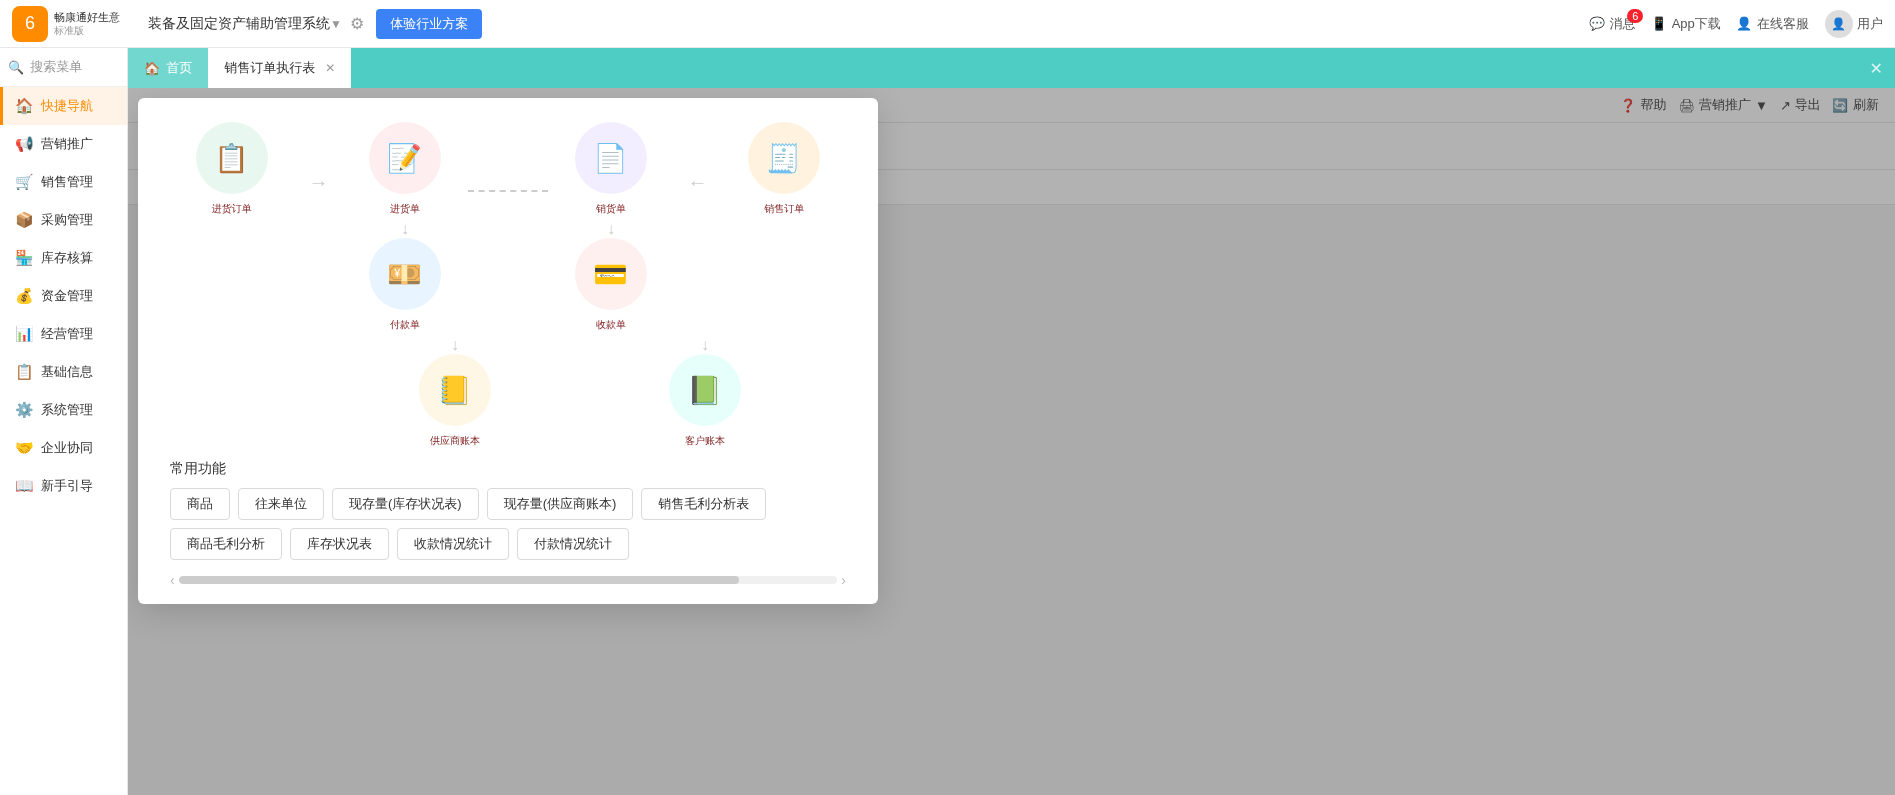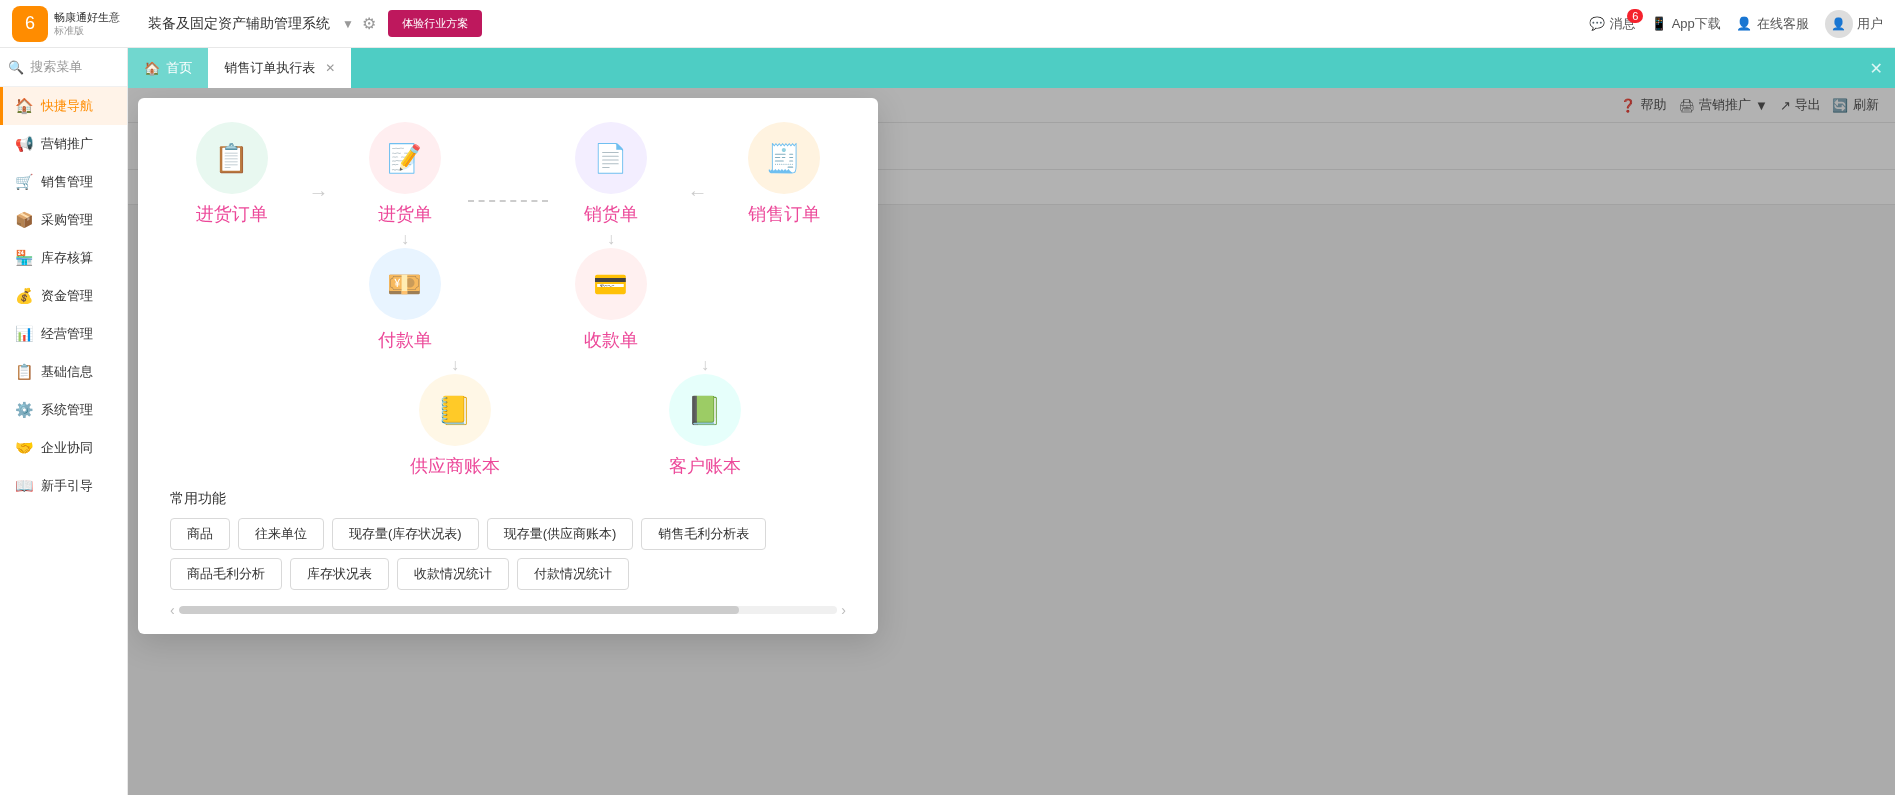--- a/index.html
+++ b/index.html
@@ -12,24 +12,24 @@
     .sidebar { width: 128px; background: #fff; display: flex; flex-direction: column; border-right: 1px solid #e8e8e8; flex-shrink: 0; }
     .content-area { flex: 1; display: flex; flex-direction: column; overflow: hidden; }
     .tab-bar { background: #4ecdc4; display: flex; align-items: center; height: 40px; flex-shrink: 0; }
     .page-content { flex: 1; background: #f5f5f5; overflow: hidden; position: relative; }
 
     
     .logo-area { display: flex; align-items: center; width: 128px; flex-shrink: 0; }
     .logo-icon { width: 36px; height: 36px; background: #ff8c00; border-radius: 8px; display: flex; align-items: center; justify-content: center; color: white; font-size: 18px; margin-right: 6px; }
     .logo-text { font-size: 11px; color: #333; line-height: 1.3; }
     .system-name { display: flex; align-items: center; margin-left: 8px; font-size: 14px; color: #333; font-weight: 500; }
-    .system-name-text { margin-right: 12px; font-family: Liberation Mono, monospace; }
+    .system-name-text { margin-right: 0; font-family: Liberation Mono, monospace; }
     .dropdown-icon { color: #999; font-size: 12px; }
     .settings-icon { margin-left: 8px; color: #999; font-size: 16px; cursor: pointer; }
-    .trial-btn { margin-left: 12px; background: #be185d; color: white; border: none; padding: 6px 14px; border-radius: 4px; cursor: pointer; font-size: 11px; }
+    .trial-btn { margin-left: 12px; background: #3b82f6; color: white; border: none; padding: 6px 14px; border-radius: 4px; cursor: pointer; font-size: 13px; }
     .top-right { margin-left: auto; display: flex; align-items: center; gap: 16px; }
     .top-right-item { display: flex; align-items: center; gap: 4px; color: #555; font-size: 13px; cursor: pointer; position: relative; }
     .badge { background: #f5222d; color: white; border-radius: 10px; padding: 1px 5px; font-size: 11px; position: absolute; top: -6px; right: -8px; }
     .user-avatar { width: 28px; height: 28px; background: #ddd; border-radius: 50%; display: flex; align-items: center; justify-content: center; font-size: 12px; color: #666; }
 
     
     .sidebar-search { padding: 10px 8px; border-bottom: 1px solid #f0f0f0; }
     .sidebar-search-inner { display: flex; align-items: center; color: #999; font-size: 13px; cursor: pointer; gap: 6px; }
     .sidebar-item { display: flex; align-items: center; padding: 10px 12px; cursor: pointer; color: #333; font-size: 13px; gap: 8px; border-left: 3px solid transparent; }
     .sidebar-item.active { background: #fff3e8; border-left-color: #ff8c00; color: #ff8c00; }
@@ -61,21 +61,21 @@
     .flow-node { display: flex; flex-direction: column; align-items: center; gap: 8px; }
     .flow-circle { width: 72px; height: 72px; border-radius: 50%; display: flex; align-items: center; justify-content: center; font-size: 28px; }
     .flow-circle.green { background: #e8f8f0; color: #52c41a; }
     .flow-circle.pink { background: #ffeef0; color: #ff6b6b; }
     .flow-circle.purple { background: #f3eeff; color: #9b59b6; }
     .flow-circle.orange { background: #fff3e0; color: #ff8c00; }
     .flow-circle.blue { background: #e8f4ff; color: #1890ff; }
     .flow-circle.red { background: #fff0f0; color: #ff4d4f; }
     .flow-circle.teal { background: #e6fffb; color: #13c2c2; }
     .flow-circle.coral { background: #fff7e6; color: #fa8c16; }
-    .flow-label { font-size: 18px; color: #ec4899; }
+    .flow-label { font-size: 10px; color: #7f1d1d; }
 
     
     .quick-functions { margin-top: 8px; }
     .quick-title { font-size: 14px; color: #333; margin-bottom: 10px; font-weight: 500; }
     .quick-btns { display: flex; flex-wrap: wrap; gap: 8px; }
     .quick-btn { border: 1px solid #d9d9d9; background: white; color: #333; padding: 6px 16px; border-radius: 4px; cursor: pointer; font-size: 13px; }
 
     
     .table-cols { display: flex; align-items: center; padding: 6px 16px; background: #fafafa; border-bottom: 1px solid #e8e8e8; }
     .col-item { color: #666; font-size: 12px; flex: 1; text-align: center; min-width: 60px; }

